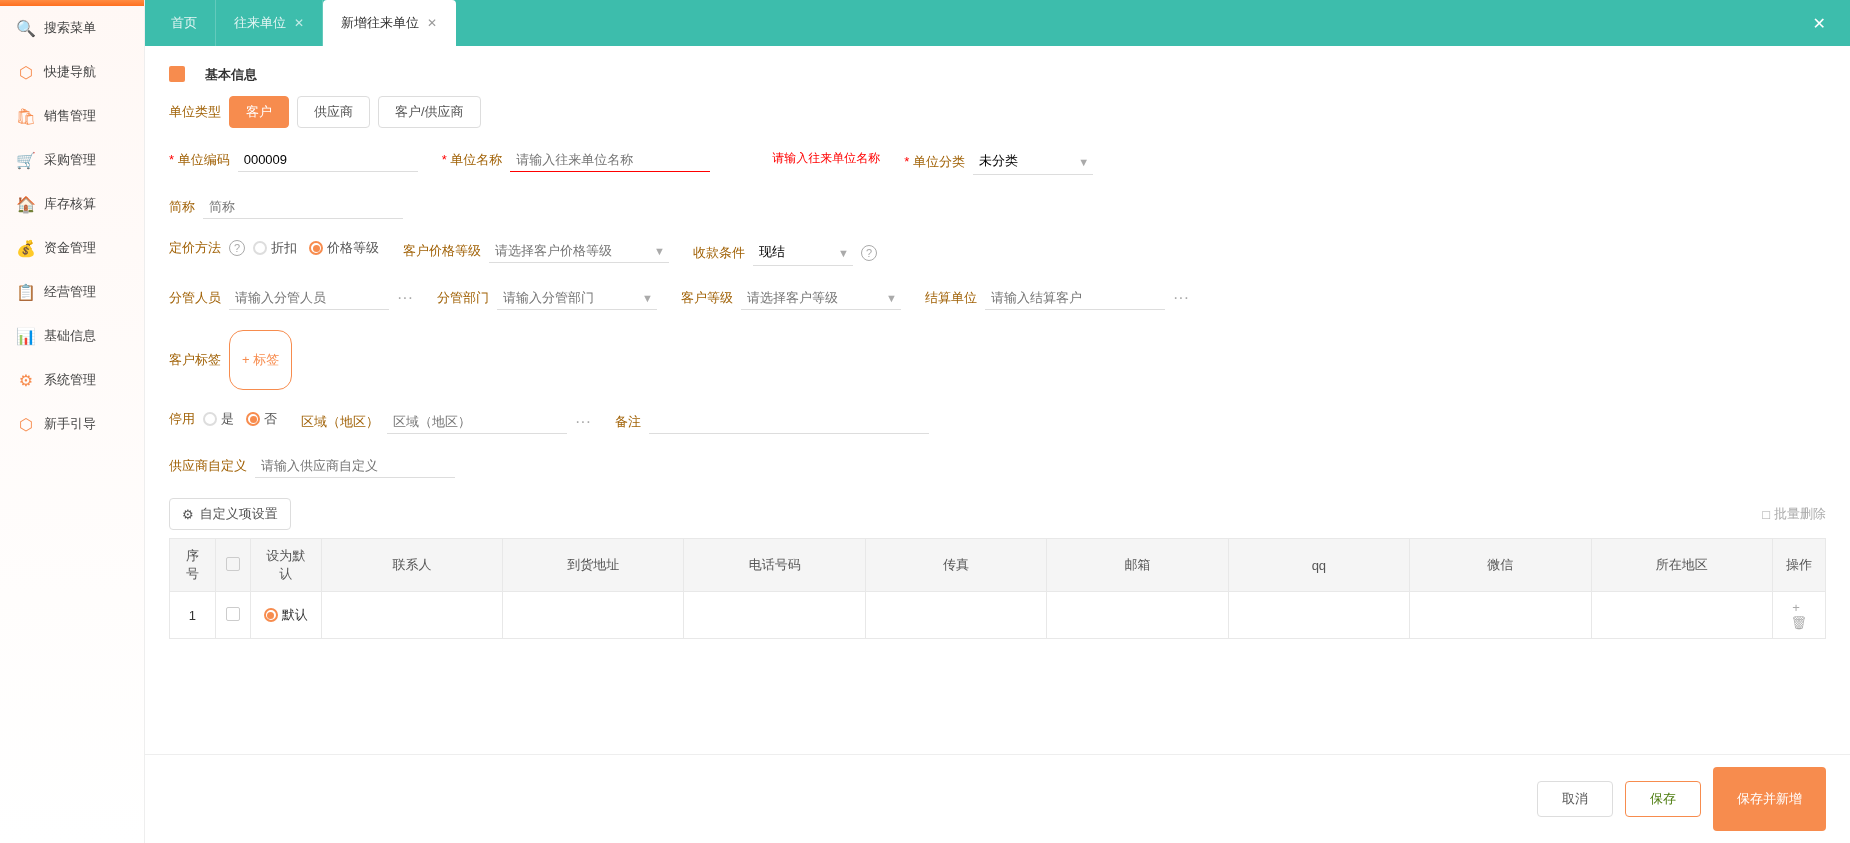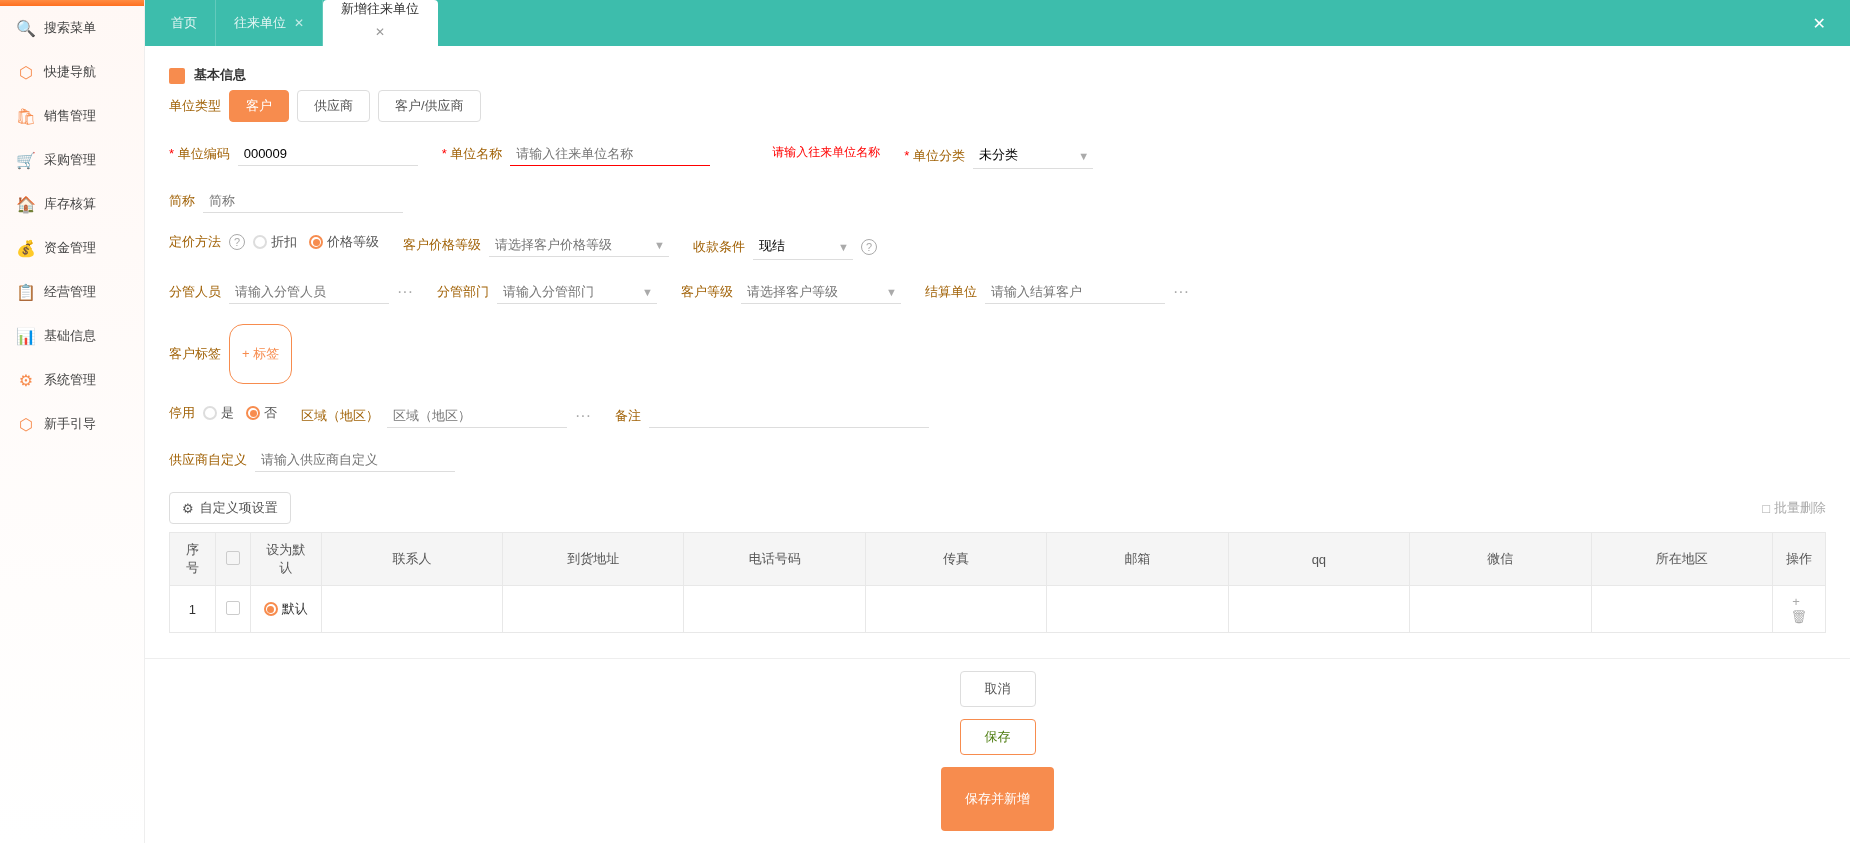--- a/index.html
+++ b/index.html
@@ -63,44 +63,43 @@
       cursor: pointer;
       font-size: 14px;
       gap: 8px;
       border-right: 1px solid rgba(255,255,255,0.2);
     }
     .tab:first-child { border-left: none; }
     .tab.active {
       background: white;
       color: #333;
       border-radius: 4px 4px 0 0;
-      flex-direction: column;
     }
     .tab .tab-close {
       font-size: 12px;
       color: rgba(255,255,255,0.7);
       cursor: pointer;
       line-height: 1;
     }
     .tab.active .tab-close { color: #999; }
 
     
     .content {
       flex: 1;
       background: #fff;
       overflow-y: auto;
       padding: 20px 24px;
     }
 
     
     .section-title {
       display: flex;
-      align-items: flex-end;
-      gap: 9px;
-      margin-bottom: 6px;
+      align-items: flex-start;
+      gap: 20px;
+      margin-bottom: 12px;
       font-size: 14px;
       font-weight: bold;
       color: #333;
     }
     .section-title .icon-tag {
       width: 16px; height: 16px;
       background: #f78c4e;
       border-radius: 2px;
       display: inline-block;
     }
@@ -289,21 +288,20 @@
 
     
     .action-bar {
       background: white;
       border-top: 1px solid #eee;
       padding: 12px 24px;
       display: flex;
       justify-content: flex-end;
       gap: 12px;
       align-items: center;
-      flex-direction: column;
     }
     .btn-cancel {
       padding: 8px 24px;
       border: 1px solid #ddd;
       background: white;
       border-radius: 4px;
       cursor: pointer;
       font-size: 13px;
       color: #555;
     }

